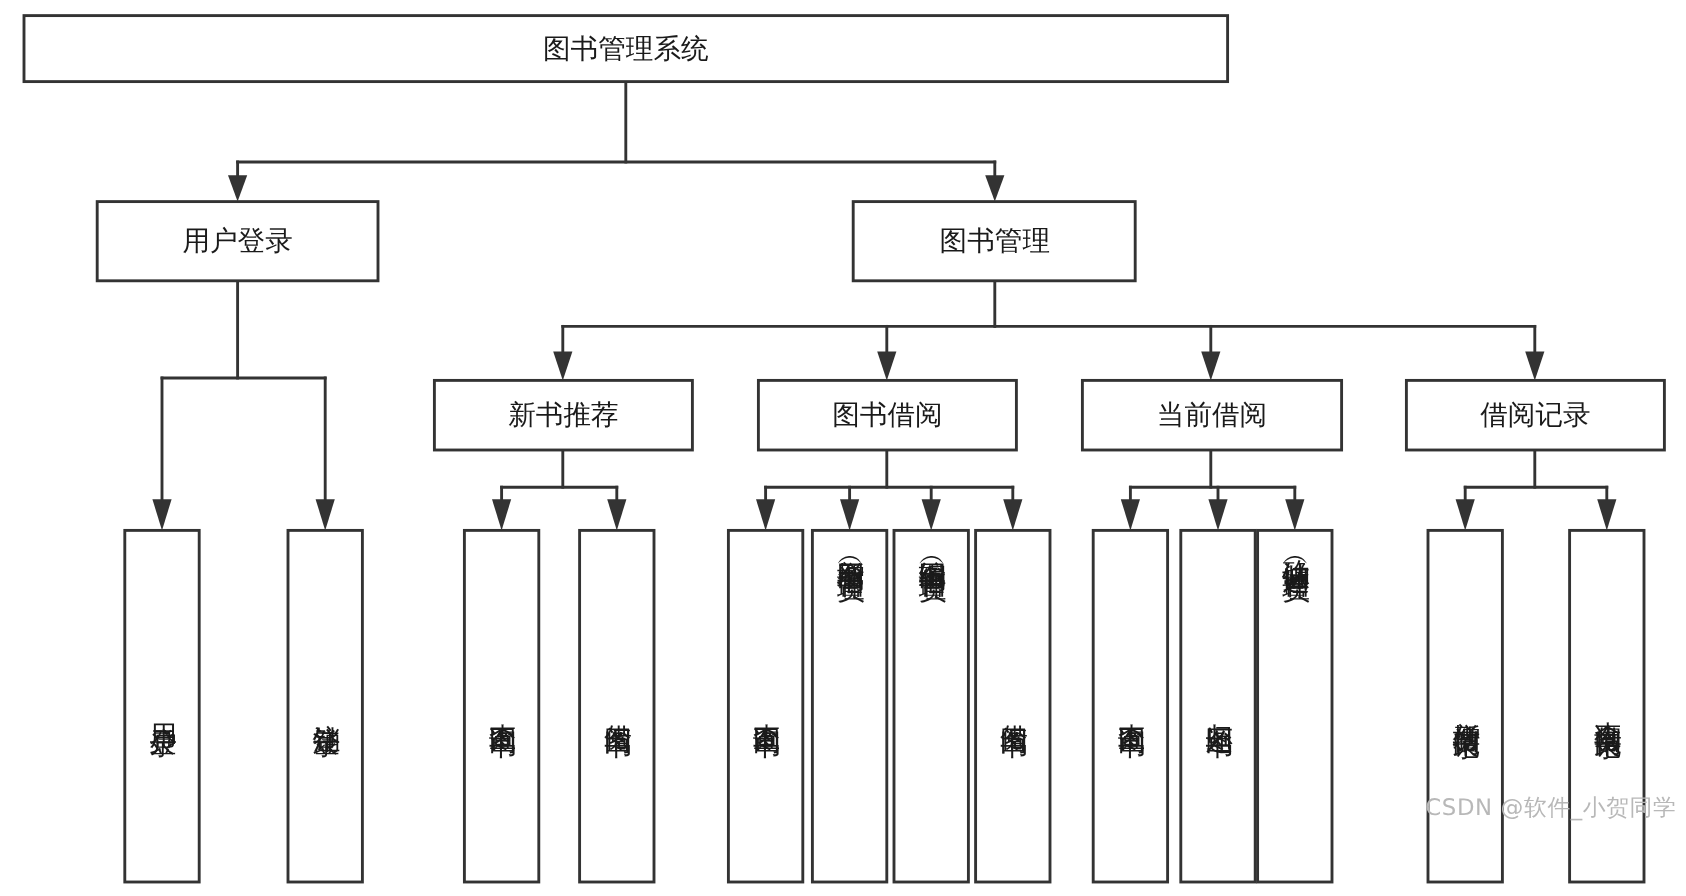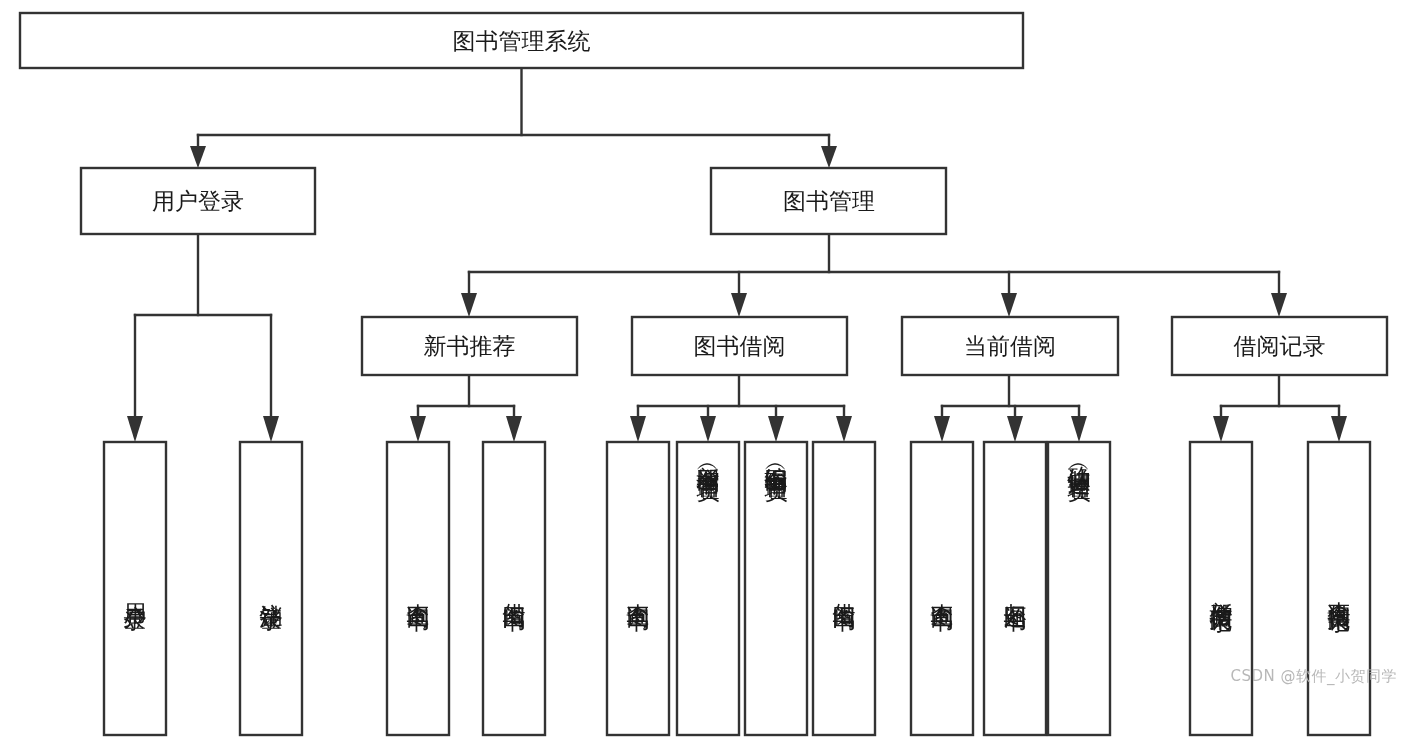--- a/index.html
+++ b/index.html
@@ -64,21 +64,21 @@
     color: #1a1a1a;
     letter-spacing: 2px;
     white-space: nowrap;
     text-align: center;
   }
   .watermark {
     position: absolute;
     right: 8px;
     bottom: 4px;
     font-family: "DejaVu Sans", "Liberation Sans", sans-serif;
-    font-size: 15px;
+    font-size: 19px;
     color: #b8b8b8;
     white-space: nowrap;
     letter-spacing: 0.5px;
   }
 </style>
 </head>
 <body>
 
 <div id="diagram-root">
 

